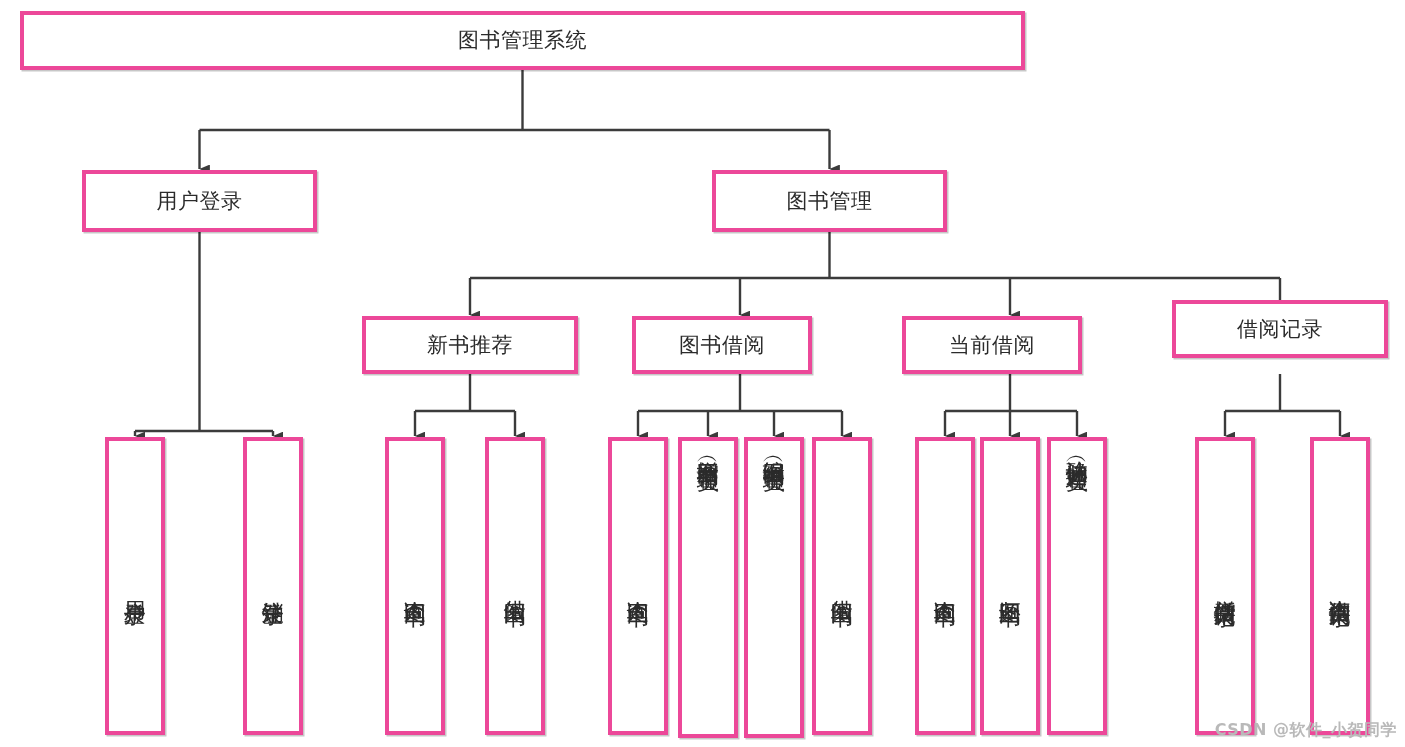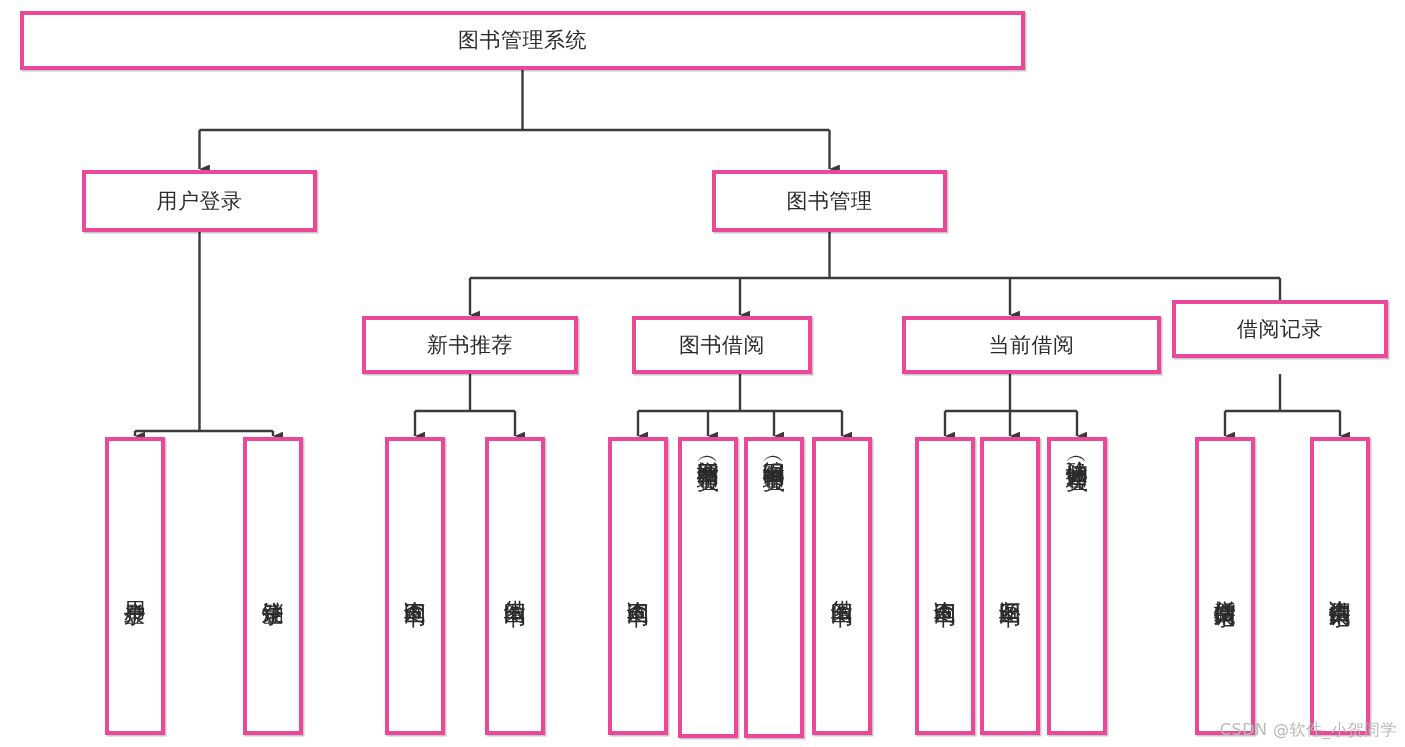--- a/index.html
+++ b/index.html
@@ -69,20 +69,21 @@
   }
   #watermark {
     position: absolute;
     right: 8px;
     bottom: 6px;
     font-size: 16px;
     color: #b9b9b9;
     white-space: nowrap;
     letter-spacing: 0.5px;
     pointer-events: none;
+    font-weight: bold;
   }
 </style>
 </head>
 <body>
 
 <div id="diagram-root">
 
   <svg id="edges" viewBox="0 0 1405 747">
     <defs>
       <marker id="arrowhead" markerWidth="9" markerHeight="11" refX="4.5" refY="10.4" orient="auto-start-reverse" markerUnits="userSpaceOnUse">
@@ -138,21 +139,21 @@
         <span class="lbl">图书管理</span>
       </div>
     </div>
   <div id="level3-container">
       <div class="node horiz" style="left: 362px; top: 316px; width: 216px; height: 58px;">
         <span class="lbl">新书推荐</span>
       </div>
       <div class="node horiz" style="left: 632px; top: 316px; width: 180px; height: 58px;">
         <span class="lbl">图书借阅</span>
       </div>
-      <div class="node horiz" style="left: 902px; top: 316px; width: 259px; height: 58px;">
+      <div class="node horiz" style="left: 902px; top: 316px; width: 180px; height: 58px;">
         <span class="lbl">当前借阅</span>
       </div>
       <div class="node horiz" style="left: 1172px; top: 300px; width: 216px; height: 58px;">
         <span class="lbl">借阅记录</span>
       </div>
     </div>
   <div id="leaves-container">
       <div class="node vert centered" style="left: 105px; top: 437px; width: 60px; height: 298px;">
         <span class="lbl">用户登录</span>
       </div>

